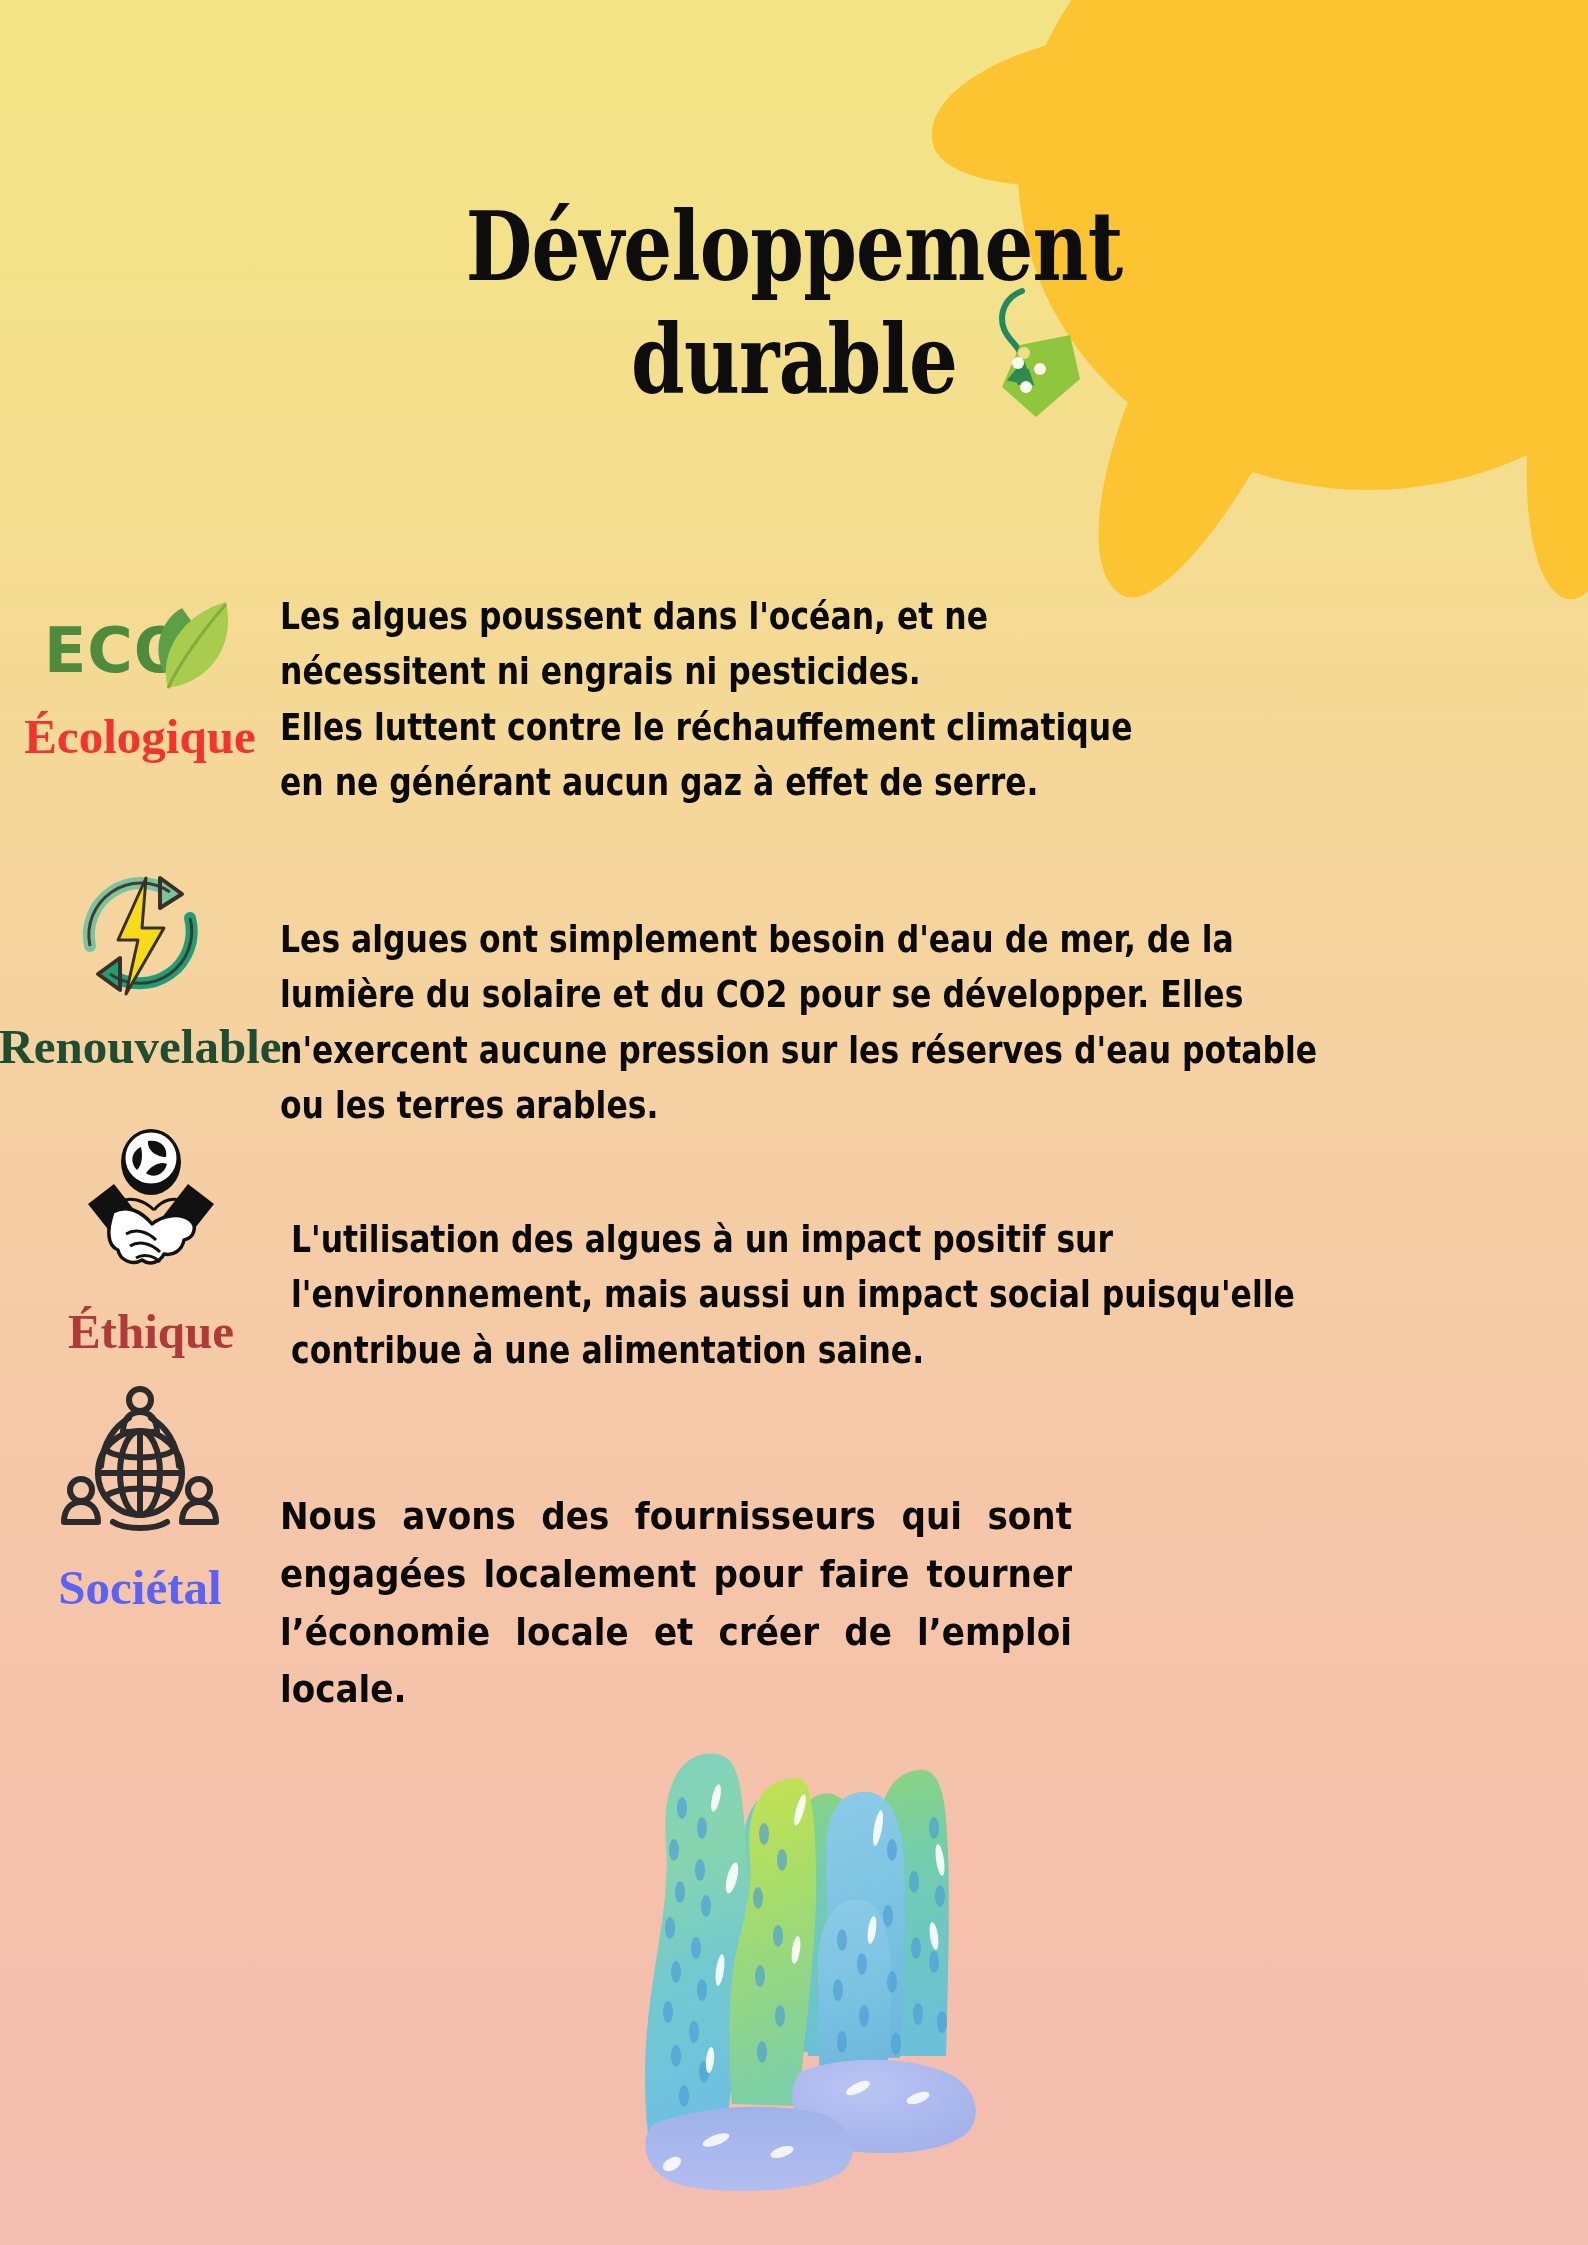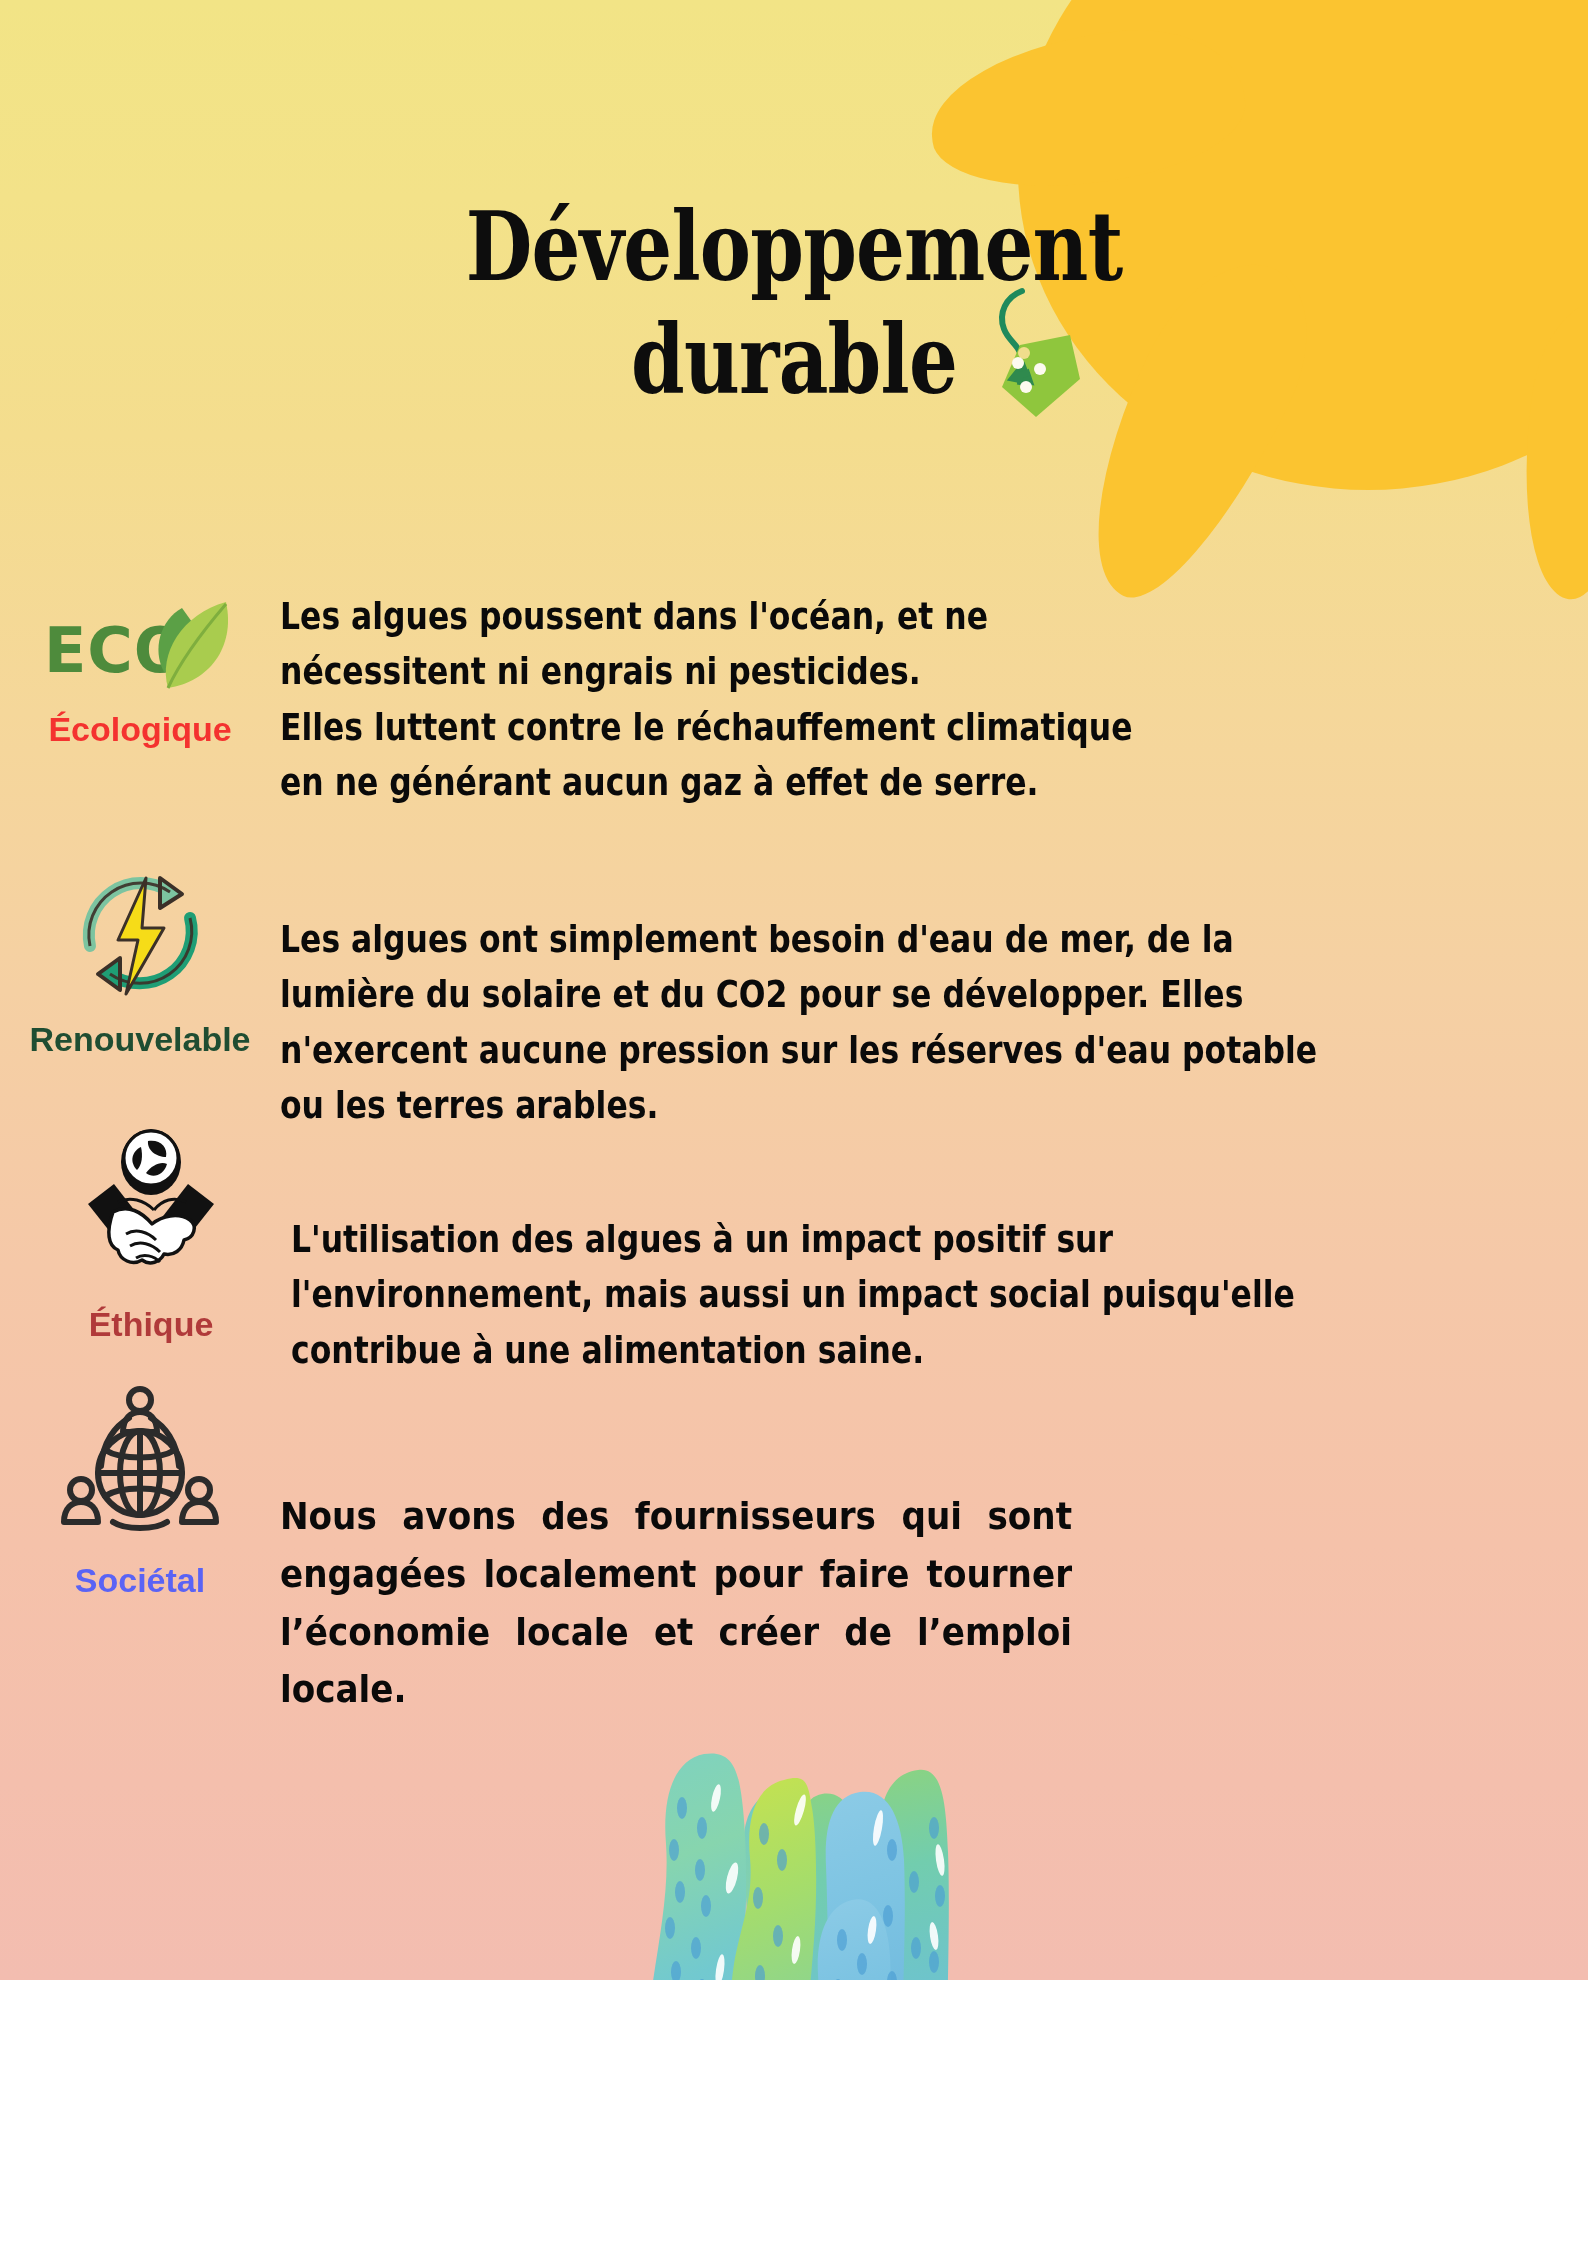--- a/index.html
+++ b/index.html
@@ -3,21 +3,21 @@
 <meta charset="utf-8">
 <style>
   html, body {
     margin: 0;
     padding: 0;
     background: #ffffff;
   }
   .poster {
     position: relative;
     width: 1588px;
-    height: 1980px;
+    height: 2245px;
     overflow: hidden;
     background: linear-gradient(180deg,
         #f2e486 0%,
         #f3e289 10%,
         #f4dd8e 22%,
         #f5d79a 36%,
         #f5d0a3 50%,
         #f5c8a8 64%,
         #f5c2aa 78%,
         #f4bfad 90%,
@@ -96,23 +96,23 @@
     display: flex;
     flex-direction: column;
     align-items: center;
   }
   .sec-icon {
     display: flex;
     align-items: center;
     justify-content: center;
   }
   .sec-label {
-    font-family: Liberation Sans, sans-serif;
+    font-family: Liberation Serif, serif;
     font-weight: 700;
-    font-size: 34px;
+    font-size: 49px;
     line-height: 1;
     margin-top: 6px;
     white-space: nowrap;
   }
   .sec-body {
     font-family: "DejaVu Sans Condensed", "Liberation Sans Narrow", "Liberation Sans", sans-serif;
     font-weight: 700;
     font-size: 38px;
     line-height: 1.46;
     color: #0a0a0a;

